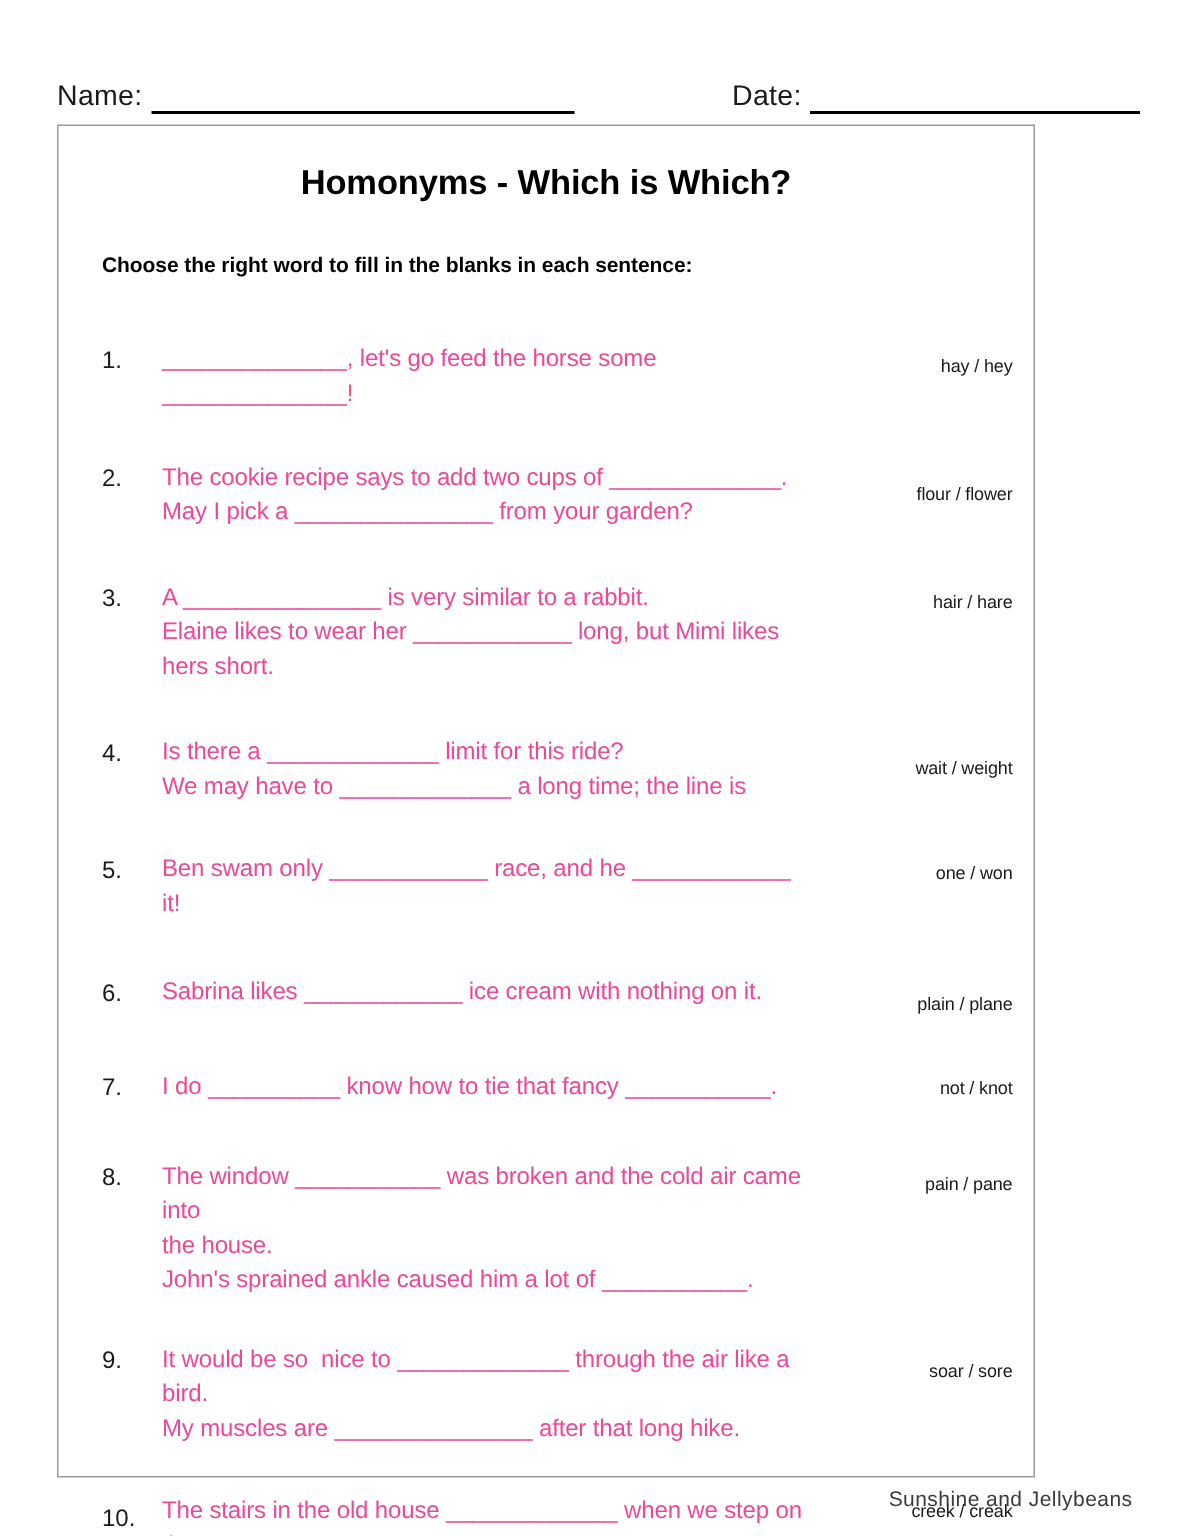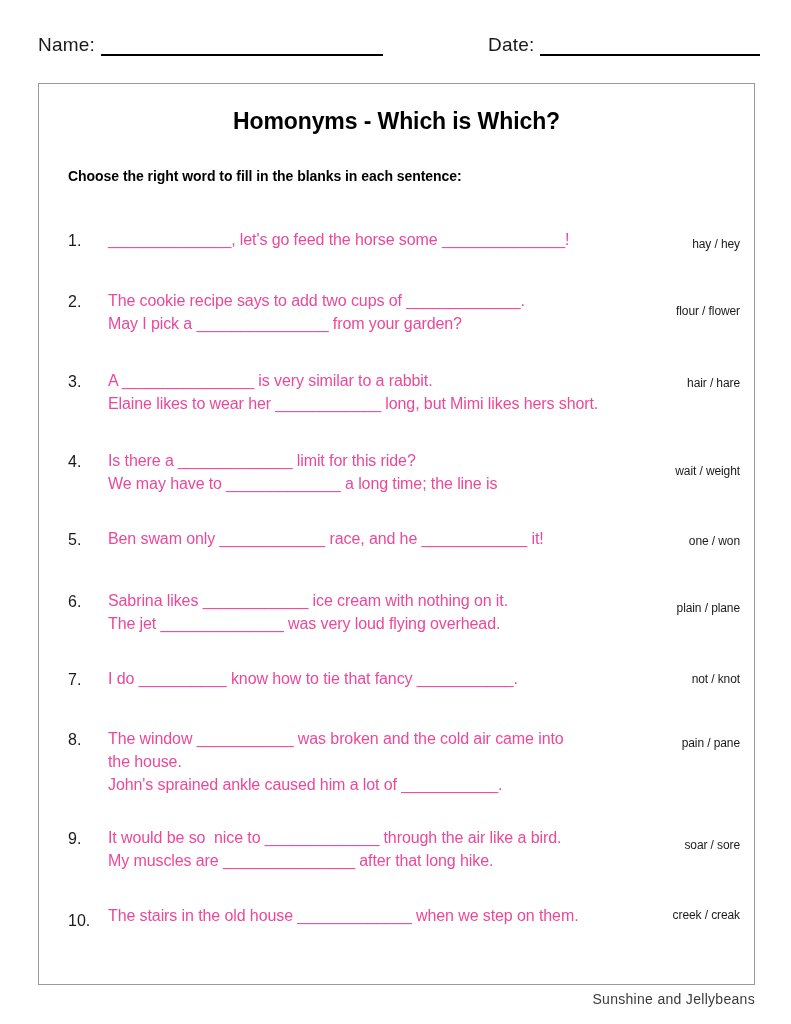--- a/index.html
+++ b/index.html
@@ -12,26 +12,26 @@
     height: 1024px;
     position: relative;
     font-family: "Liberation Sans", sans-serif;
     color: #1a1a1a;
     overflow: hidden;
   }
 
   
   .header-row {
     position: absolute;
-    top: 24px;
+    top: 54px;
     left: 38px;
     width: 722px;
     height: 32px;
     display: flex;
-    align-items: flex-end;
+    align-items: flex-start;
   }
   .field-group {
     display: flex;
     align-items: flex-end;
   }
   .field-label {
     font-size: 19px;
     line-height: 22px;
     white-space: nowrap;
     letter-spacing: 0.2px;
@@ -44,21 +44,21 @@
   .name-group { width: 358px; }
   .name-group .field-rule { width: 282px; }
   .date-group { margin-left: 92px; width: 272px; }
   .date-group .field-rule { width: 272px; }
 
   
   .sheet-box {
     position: absolute;
     left: 38px;
     top: 83px;
-    width: 717px;
+    width: 652px;
     height: 902px;
     border: 1px solid #9a9a9a;
     box-sizing: border-box;
     background: #ffffff;
   }
 
   .sheet-title {
     position: absolute;
     top: 24px;
     left: 0;
@@ -219,21 +219,20 @@
       <div class="item-sentences">
         <div class="sentence">Ben swam only ____________ race, and he ____________ it!</div>
       </div>
       <div class="item-choices">one / won</div>
     </div>
 
     <div class="item n6">
       <div class="item-number">6.</div>
       <div class="item-sentences">
         <div class="sentence">Sabrina likes ____________ ice cream with nothing on it.</div>
-        <div class="sentence">The jet ______________ was very loud flying overhead.</div>
       </div>
       <div class="item-choices">plain / plane</div>
     </div>
 
     <div class="item n7">
       <div class="item-number">7.</div>
       <div class="item-sentences">
         <div class="sentence">I do __________ know how to tie that fancy ___________.</div>
       </div>
       <div class="item-choices">not / knot</div>

